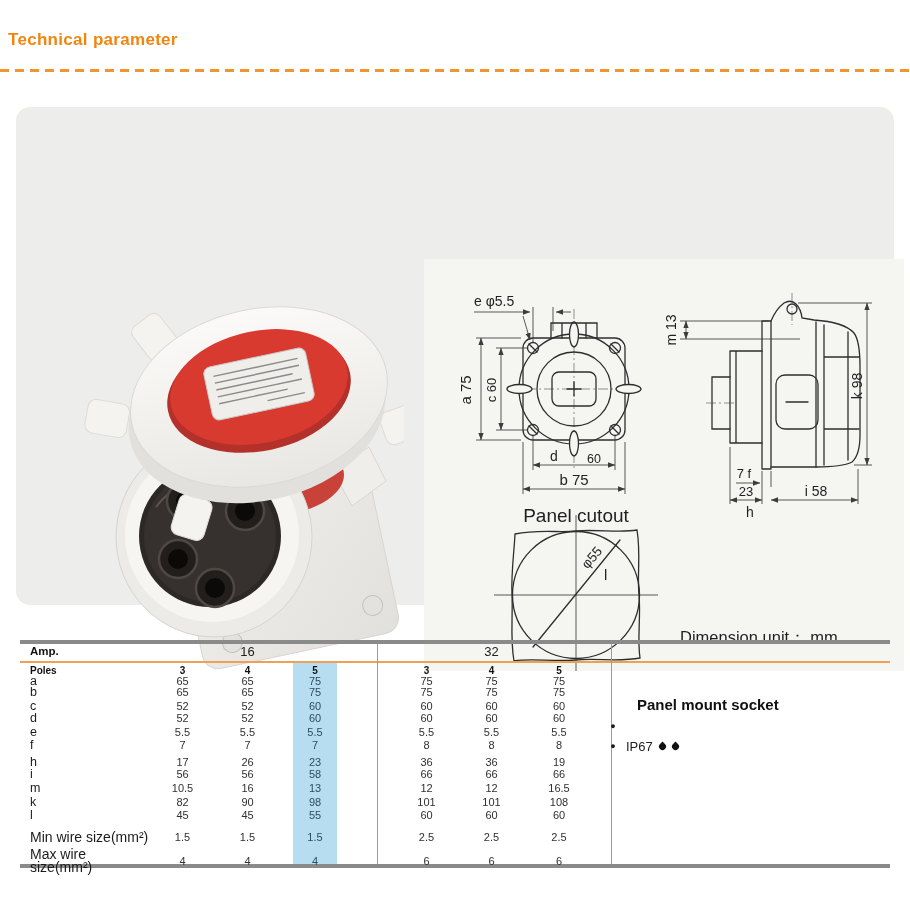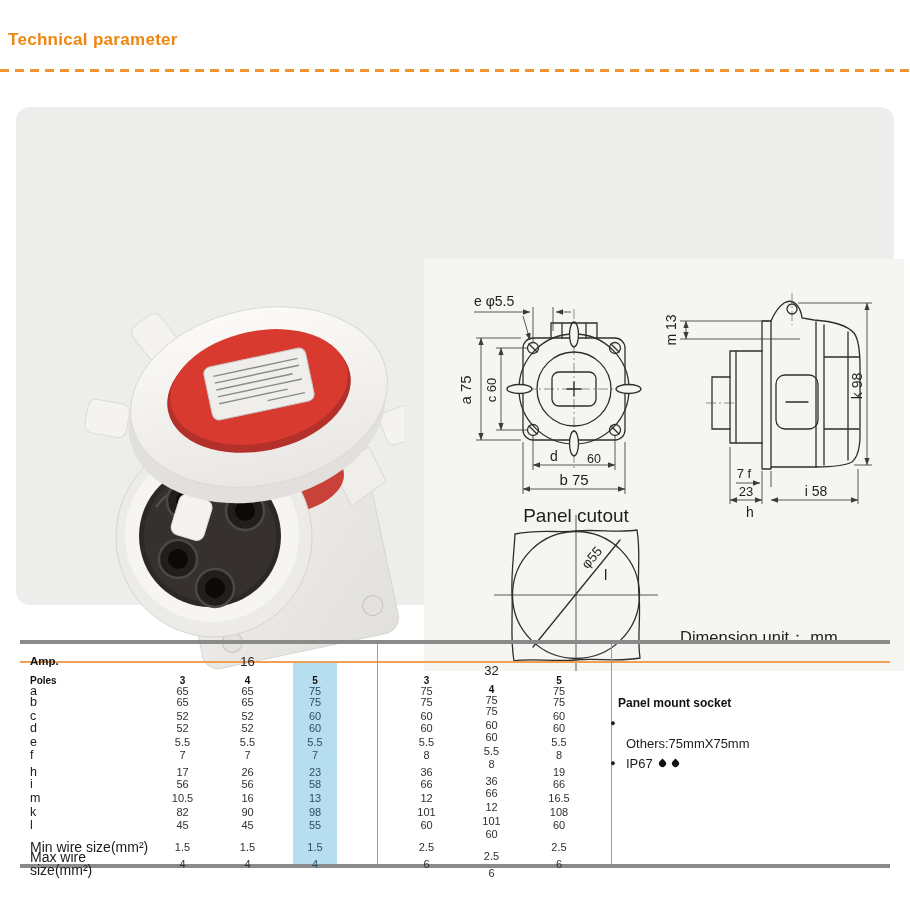--- a/index.html
+++ b/index.html
@@ -38,28 +38,28 @@
   .bluecol{position:absolute;left:273px;top:23px;width:44px;height:201px;background:#B7DDF0;}
   .vdiv{position:absolute;top:4px;height:220px;width:1px;background:#9b9b9b;}
   .trow{
     position:absolute;left:0;width:591px;height:13px;display:grid;
     grid-template-columns:130px 65px 65px 13px 44px 57px 65px 65px 70px 17px;
     align-items:center;font-size:11px;color:#303030;
   }
   .cell{text-align:center;line-height:13px;}
   .lab{grid-column:1;text-align:left;padding-left:10px;font-size:12.5px;color:#1b1b1b;}
   .cA{grid-column:2;} .cB{grid-column:3;} .cC{grid-column:5;color:#2E4D62;}
-  .cD{grid-column:7;} .cE{grid-column:8;margin-top:19px;} .cF{grid-column:9;}
+  .cD{grid-column:7;} .cE{grid-column:8;} .cF{grid-column:9;}
   .amp .lab,.poles .lab{font-size:11.5px;font-weight:bold;color:#111;}
   .amp .cB,.amp .cE{font-size:13px;color:#222;}
   .poles .cell{font-weight:bold;font-size:10px;color:#111;}
   .wire .lab{font-size:14px;}
   
   .pinfo{position:absolute;left:600px;top:696px;width:300px;font-size:13px;color:#1d1d1d;}
-  .pi-title{font-weight:bold;font-size:12px;margin-left:18px;margin-bottom:5px;color:#111;}
+  .pi-title{font-weight:bold;font-size:15px;margin-left:37px;margin-bottom:5px;color:#111;}
   .pi-line{display:flex;align-items:flex-start;margin-top:3px;line-height:17px;}
   .bullet{width:26px;text-align:center;font-size:9px;line-height:17px;flex:none;}
   .indent{margin-left:26px;}
   .drop{
     width:7px;height:7px;background:#111;border-radius:0 50% 50% 50%;
     transform:rotate(45deg);display:inline-block;margin:5px 0 0 6px;flex:none;
   }
 </style>
 </head>
 <body>
@@ -359,22 +359,19 @@
     <span class="cell cE">6</span>
     <span class="cell cF">6</span>
   </div>
   </div>
 
 <div class="pinfo">
   <div class="pi-title">Panel mount socket</div>
   <div class="pi-line">
     <span class="bullet">●</span>
   </div>
-  <div class="pi-line indent">
-    <span>Others:75mmX75mm</span>
-  </div>
   <div class="pi-line">
     <span class="bullet">●</span>
     <span>IP67</span>
     <span class="drop"></span>
     <span class="drop"></span>
   </div>
 </div>
 
 </body></html>

